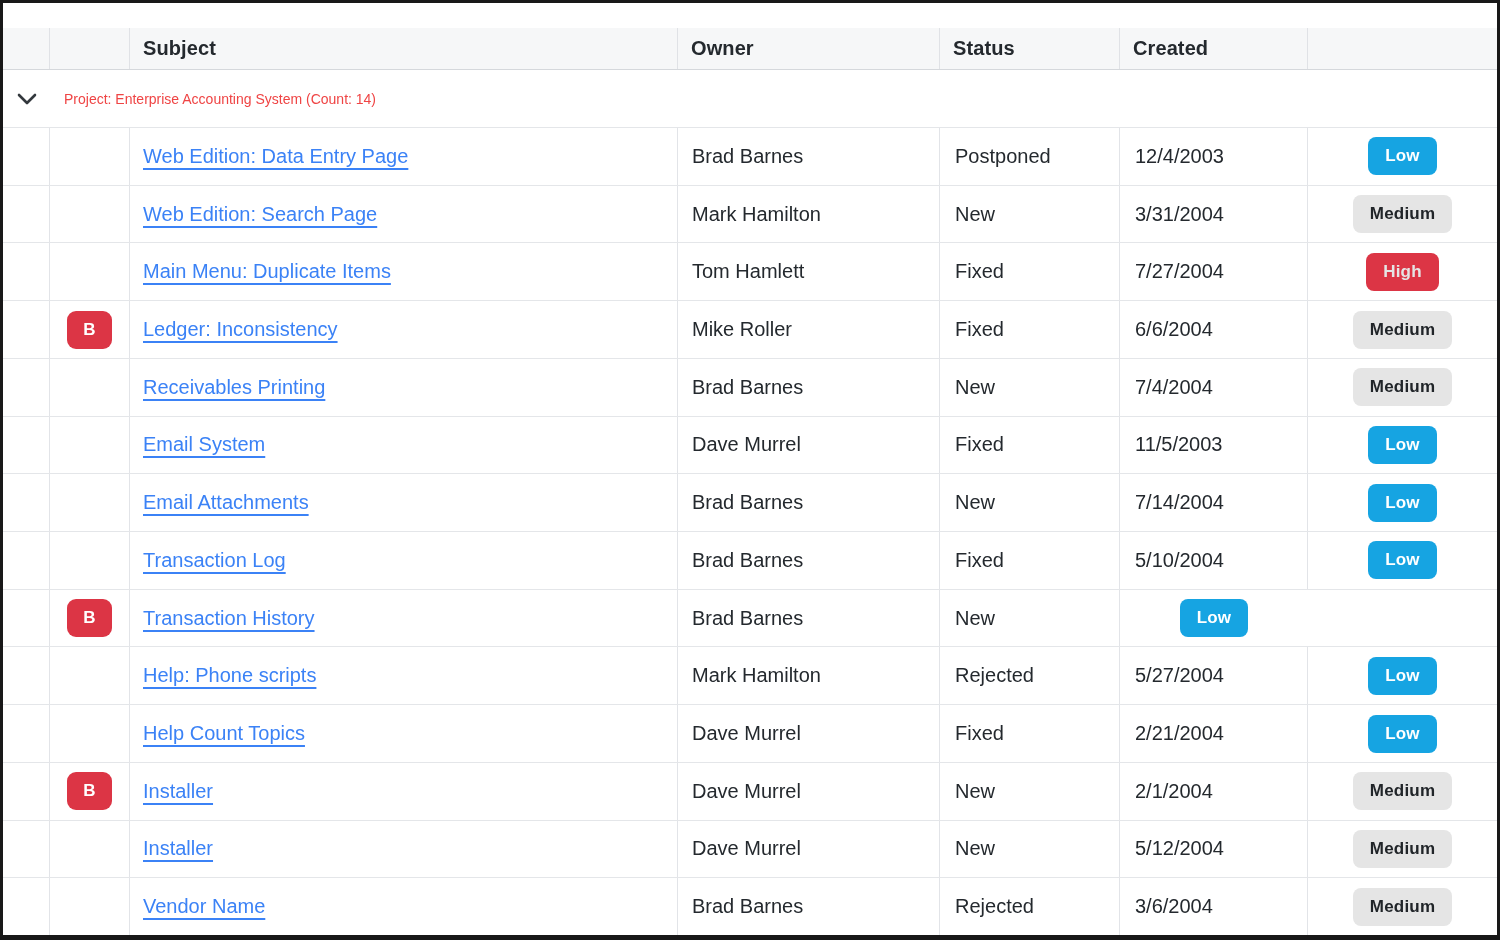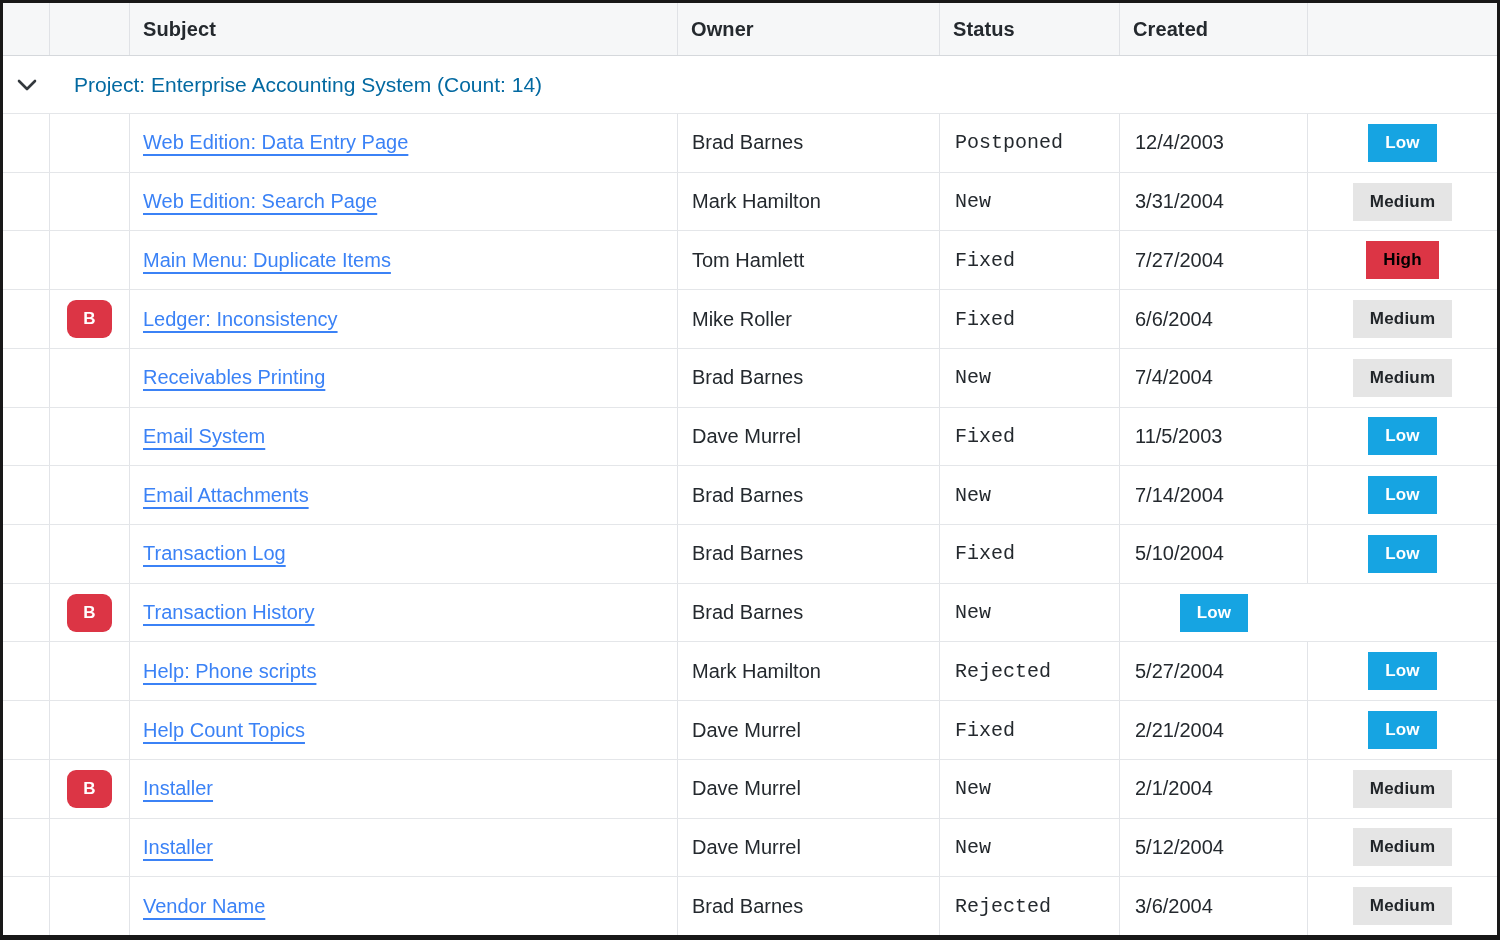--- a/index.html
+++ b/index.html
@@ -20,24 +20,25 @@
   .grid {
     display: flex; flex-direction: column;
     width: 100%; height: 100%;
   }
   .cols {
     display: grid;
     grid-template-columns: 47px 80px 548px 262px 180px 188px 1fr;
   }
   
   .header-row {
-    height: 53px; flex: none;
+    height: 42px; flex: none;
     background: #f6f7f8;
     border-bottom: 1px solid #d5d8dc;
     box-sizing: border-box;
+    margin-top: 25px;
   }
   .header-cell {
     display: flex; align-items: center;
     box-sizing: border-box;
     border-right: 1px solid #e0e2e6;
     padding-left: 13px;
     font-size: 20px; font-weight: 700; color: #24292e;
     letter-spacing: 0.1px;
   }
   .header-cell:last-child { border-right: none; }
@@ -48,22 +49,22 @@
     border-bottom: 1px solid #e4e6e9;
     box-sizing: border-box;
     background: #ffffff;
     cursor: pointer;
   }
   .group-expand {
     width: 47px; flex: none;
     display: flex; align-items: center; justify-content: center;
   }
   .group-label {
-    margin-left: 24px;
-    font-size: 21px; color: #0369a1;
+    margin-left: 14px;
+    font-size: 14px; color: #ef4444;
   }
   
   .body { flex: 1; display: flex; flex-direction: column; }
   .row {
     flex: 1;
     border-bottom: 1px solid #e4e6e9;
     box-sizing: border-box;
     background: #ffffff;
   }
   .row:last-child { border-bottom: none; }
@@ -72,42 +73,42 @@
     box-sizing: border-box;
     border-right: 1px solid #e2e4e8;
     font-size: 20px; color: #24292e;
     overflow: hidden; white-space: nowrap;
   }
   .cell:last-child { border-right: none; }
   .cell-expand { border-right: 1px solid #e2e4e8; }
   .cell-center { justify-content: center; }
   .cell-subject { padding-left: 13px; }
   .cell-owner   { padding-left: 14px; }
-  .cell-status  { padding-left: 15px; font-family: Liberation Mono, monospace; }
+  .cell-status  { padding-left: 15px; }
   .cell-created { padding-left: 15px; }
   
   .flag-badge {
     width: 45px; height: 38px;
     border-radius: 9px;
     background: #dc3545;
     color: #ffffff;
     font-size: 17px; font-weight: 700;
     display: flex; align-items: center; justify-content: center;
   }
   .priority-badge {
     display: inline-flex; align-items: center; justify-content: center;
     height: 38px;
     padding: 0 17px;
-    border-radius: 0;
+    border-radius: 8px;
     font-size: 17px; font-weight: 700;
     letter-spacing: 0.2px;
   }
   .badge--low    { background: #16a4e2; color: #ffffff; }
   .badge--medium { background: #e5e5e5; color: #212529; }
-  .badge--high   { background: #dc3545; color: #000000; }
+  .badge--high   { background: #dc3545; color: #e5e5e5; }
   
   .subject-link {
     color: #3b82f6;
     text-decoration: underline;
     text-underline-offset: 5px;
     cursor: pointer;
   }
   .chevron-svg { display: block; }
 </style>
 </head>

